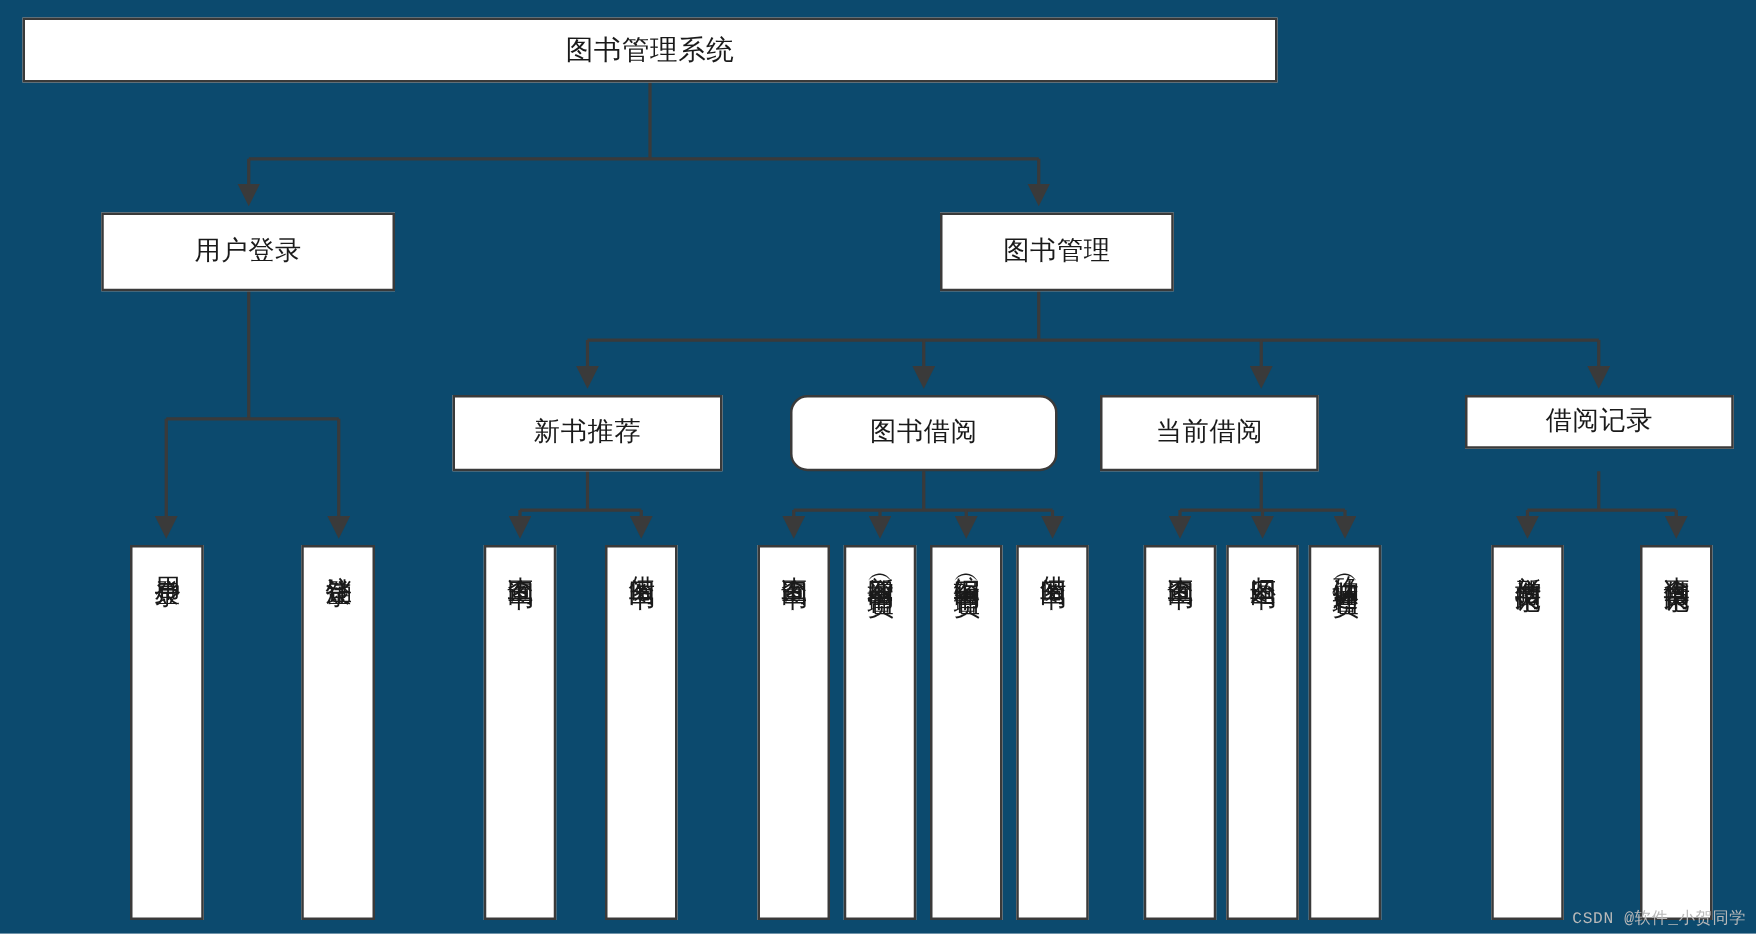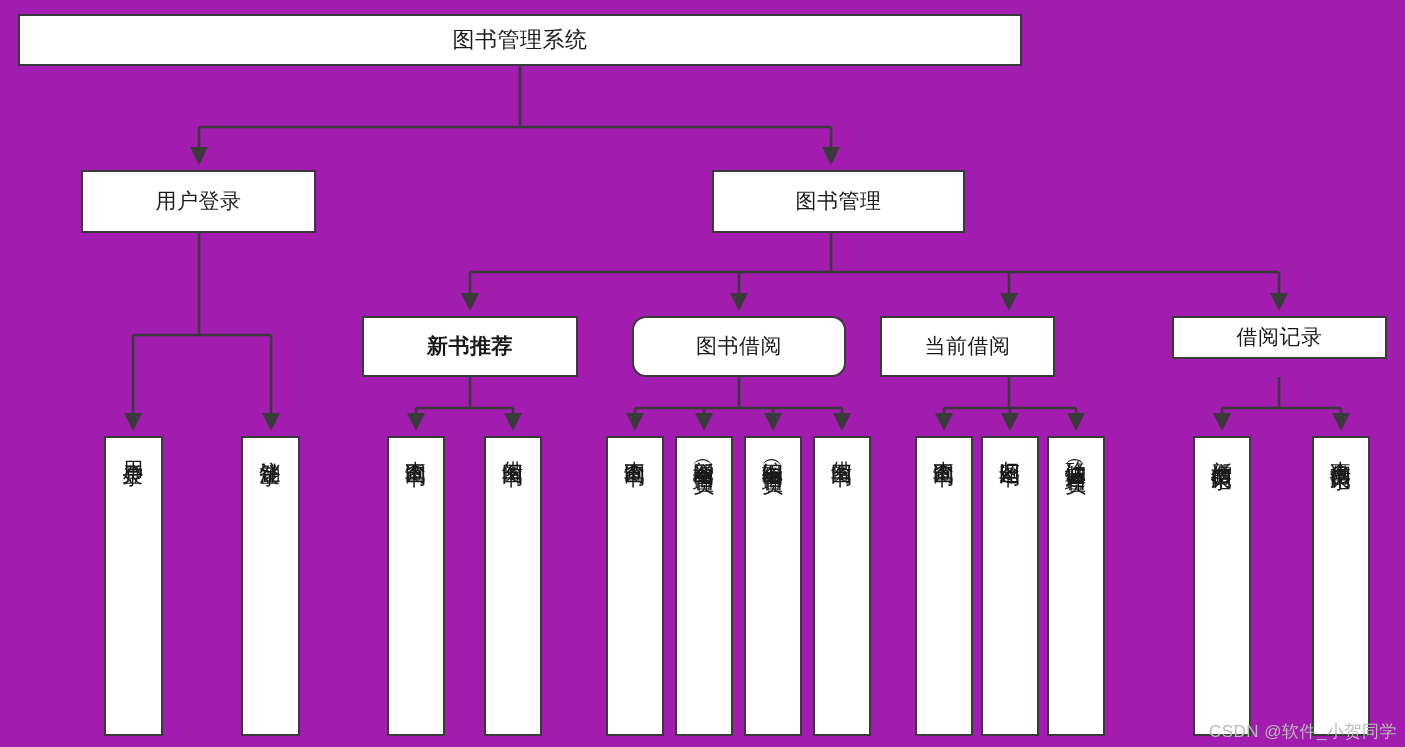--- a/index.html
+++ b/index.html
@@ -9,21 +9,21 @@
     background: #ffffff;
   }
   body {
     font-family: "Liberation Sans", "DejaVu Sans", sans-serif;
     color: #1a1a1a;
   }
   #diagram-root {
     position: relative;
     width: 1405px;
     height: 747px;
-    background: #a21caf;
+    background: #0c4a6e;
     overflow: hidden;
   }
   
   #connector-layer {
     position: absolute;
     left: 0;
     top: 0;
     width: 1405px;
     height: 747px;
     pointer-events: none;
@@ -68,25 +68,26 @@
     line-height: 1.0;
     letter-spacing: 2px;
     white-space: normal;
     max-height: 288px;
   }
   
   #watermark {
     position: absolute;
     right: 8px;
     bottom: 4px;
-    font-size: 17px;
+    font-size: 13px;
     color: #b9b9b9;
     letter-spacing: 0.5px;
     white-space: nowrap;
     user-select: none;
+    font-family: Liberation Mono, monospace;
   }
 </style>
 </head>
 <body>
 
 <div id="diagram-root">
 
   <svg id="connector-layer" viewBox="0 0 1405 747" width="1405" height="747" xmlns="http://www.w3.org/2000/svg">
     <defs>
       <marker id="arrow" viewBox="0 0 12 12" refX="10" refY="6" markerWidth="7" markerHeight="7" orient="auto-start-reverse">
@@ -138,25 +139,25 @@
   </svg>
 
   <div class="node root" style="left:18px; top:14px; width:1004px; height:52px;">
     <span class="node-label">图书管理系统</span>
   </div>
 
   <div class="node tier1" style="left:81px; top:170px; width:235px; height:63px;">
     <span class="node-label">用户登录</span>
   </div>
 
-  <div class="node tier1" style="left:712px; top:170px; width:253px; height:63px;">
+  <div class="node tier1" style="left:752px; top:170px; width:187px; height:63px;">
     <span class="node-label">图书管理</span>
   </div>
 
-  <div class="node tier2" style="left:362px; top:316px; width:216px; height:61px;font-weight:bold;">
+  <div class="node tier2" style="left:362px; top:316px; width:216px; height:61px;">
     <span class="node-label">新书推荐</span>
   </div>
 
   <div class="node tier2" style="left:632px; top:316px; width:214px; height:61px;border-radius:14px;">
     <span class="node-label">图书借阅</span>
   </div>
 
   <div class="node tier2" style="left:880px; top:316px; width:175px; height:61px;">
     <span class="node-label">当前借阅</span>
   </div>

